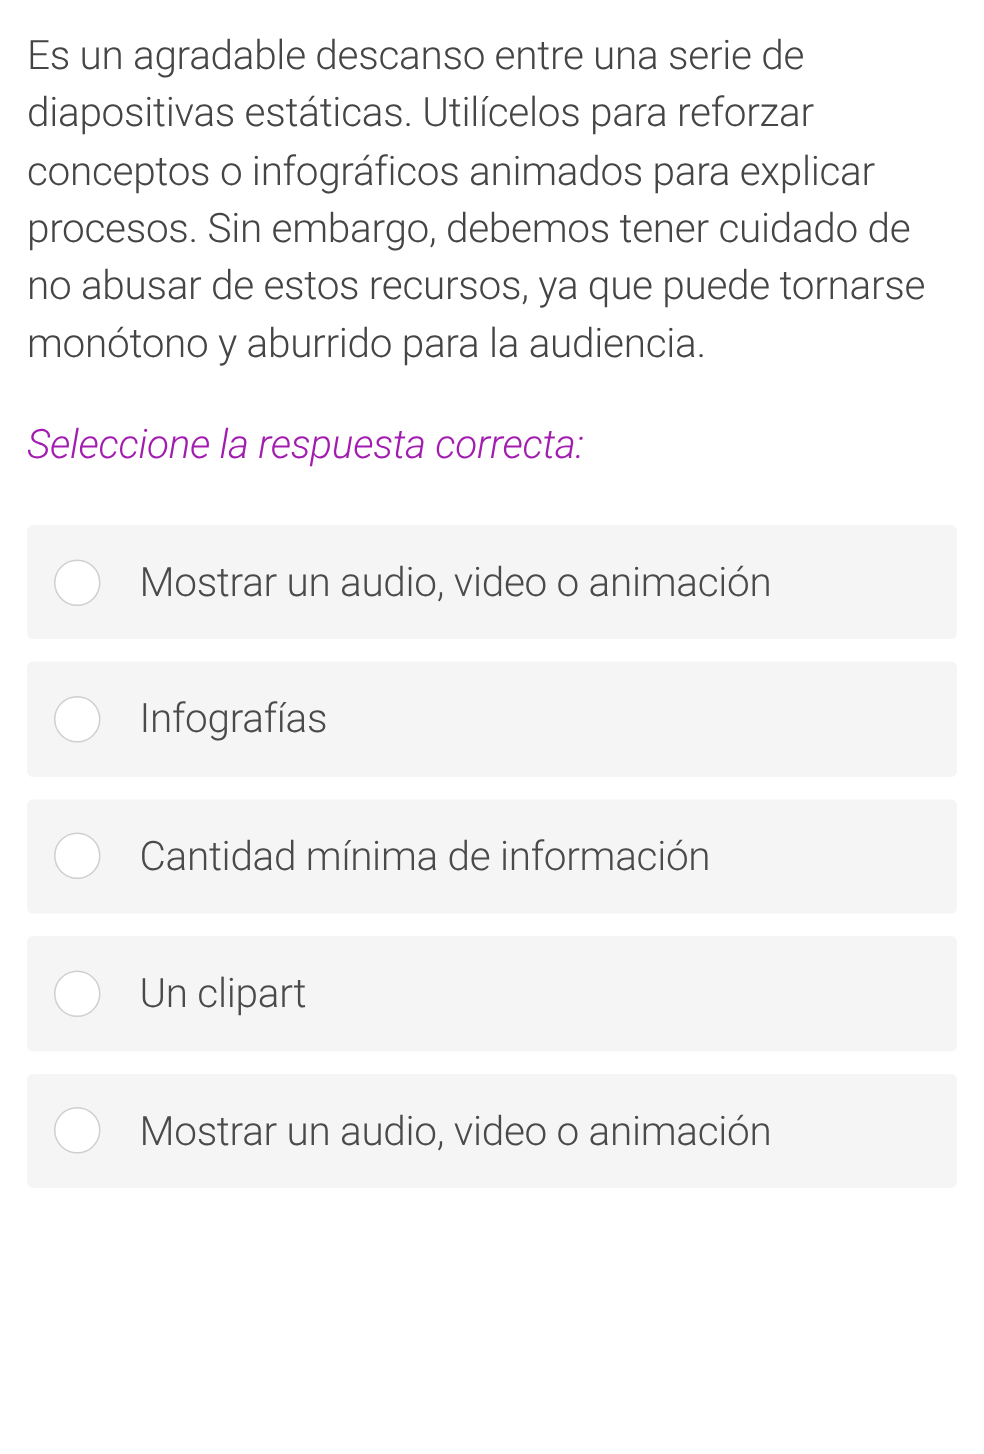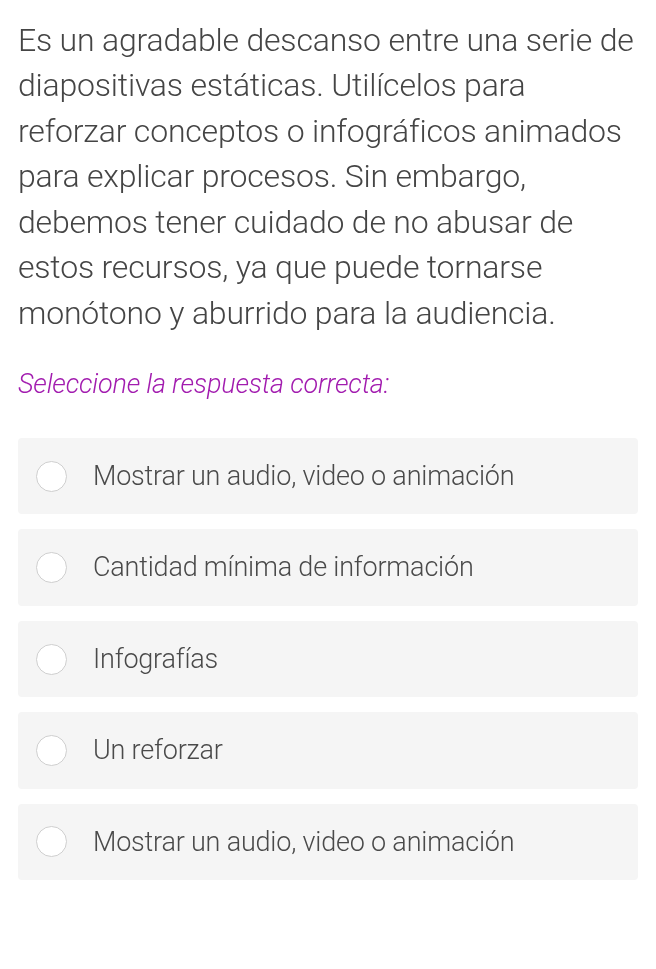--- a/index.html
+++ b/index.html
@@ -11,21 +11,21 @@
       font-family: -apple-system, BlinkMacSystemFont, 'Segoe UI', Roboto, Helvetica, Arial, sans-serif;
       background: #ffffff;
       width: 656px;
       color: #3a3a3a;
       font-weight: 300;
     }
     .content {
       padding: 18px 18px 0 18px;
     }
     .question-text {
-      font-size: 32px;
+      font-size: 27px;
       line-height: 1.42;
       color: #454545;
       margin-bottom: 32px;
       letter-spacing: -0.2px;
     }
     .instruction {
       font-size: 27px;
       font-style: italic;
       color: #a21caf;
       margin-bottom: 38px;
@@ -67,28 +67,28 @@
   <p class="question-text">Es un agradable descanso entre una serie de diapositivas estáticas. Utilícelos para reforzar conceptos o infográficos animados para explicar procesos. Sin embargo, debemos tener cuidado de no abusar de estos recursos, ya que puede tornarse monótono y aburrido para la audiencia.</p>
   <p class="instruction">Seleccione la respuesta correcta:</p>
 
   <div class="options">
     <div class="option">
       <span class="radio-circle"></span>
       <span class="option-label">Mostrar un audio, video o animación</span>
     </div>
     <div class="option">
       <span class="radio-circle"></span>
+      <span class="option-label">Infografías</span>
+    </div>
+    <div class="option">
+      <span class="radio-circle"></span>
       <span class="option-label">Cantidad mínima de información</span>
     </div>
     <div class="option">
       <span class="radio-circle"></span>
-      <span class="option-label">Infografías</span>
-    </div>
-    <div class="option">
-      <span class="radio-circle"></span>
-      <span class="option-label">Un reforzar</span>
+      <span class="option-label">Un clipart</span>
     </div>
     <div class="option">
       <span class="radio-circle"></span>
       <span class="option-label">Mostrar un audio, video o animación</span>
     </div>
   </div>
 </div>
 
 </body></html>

